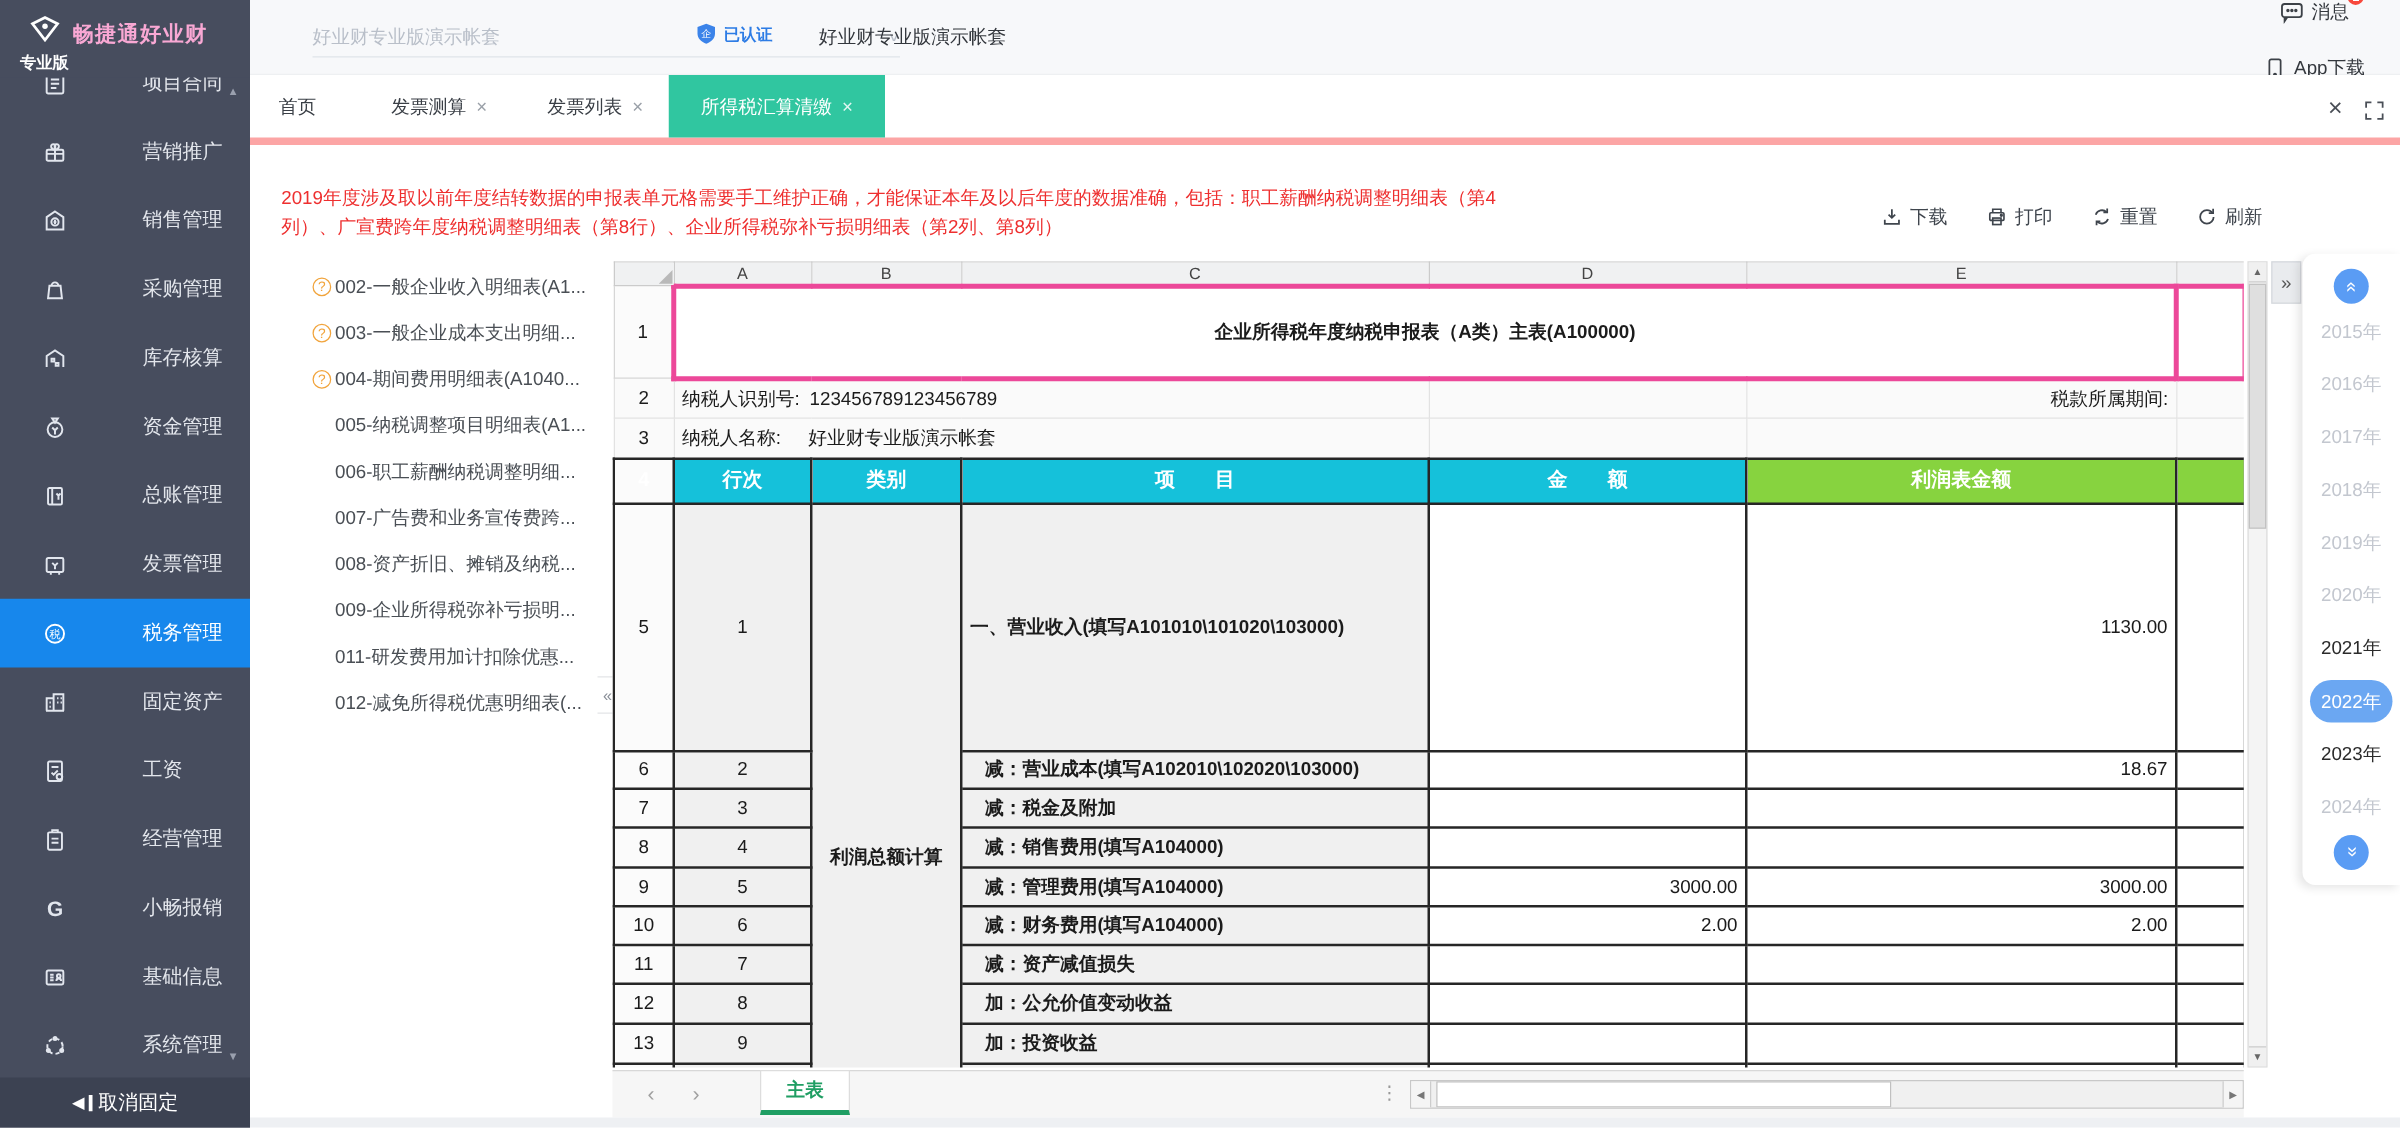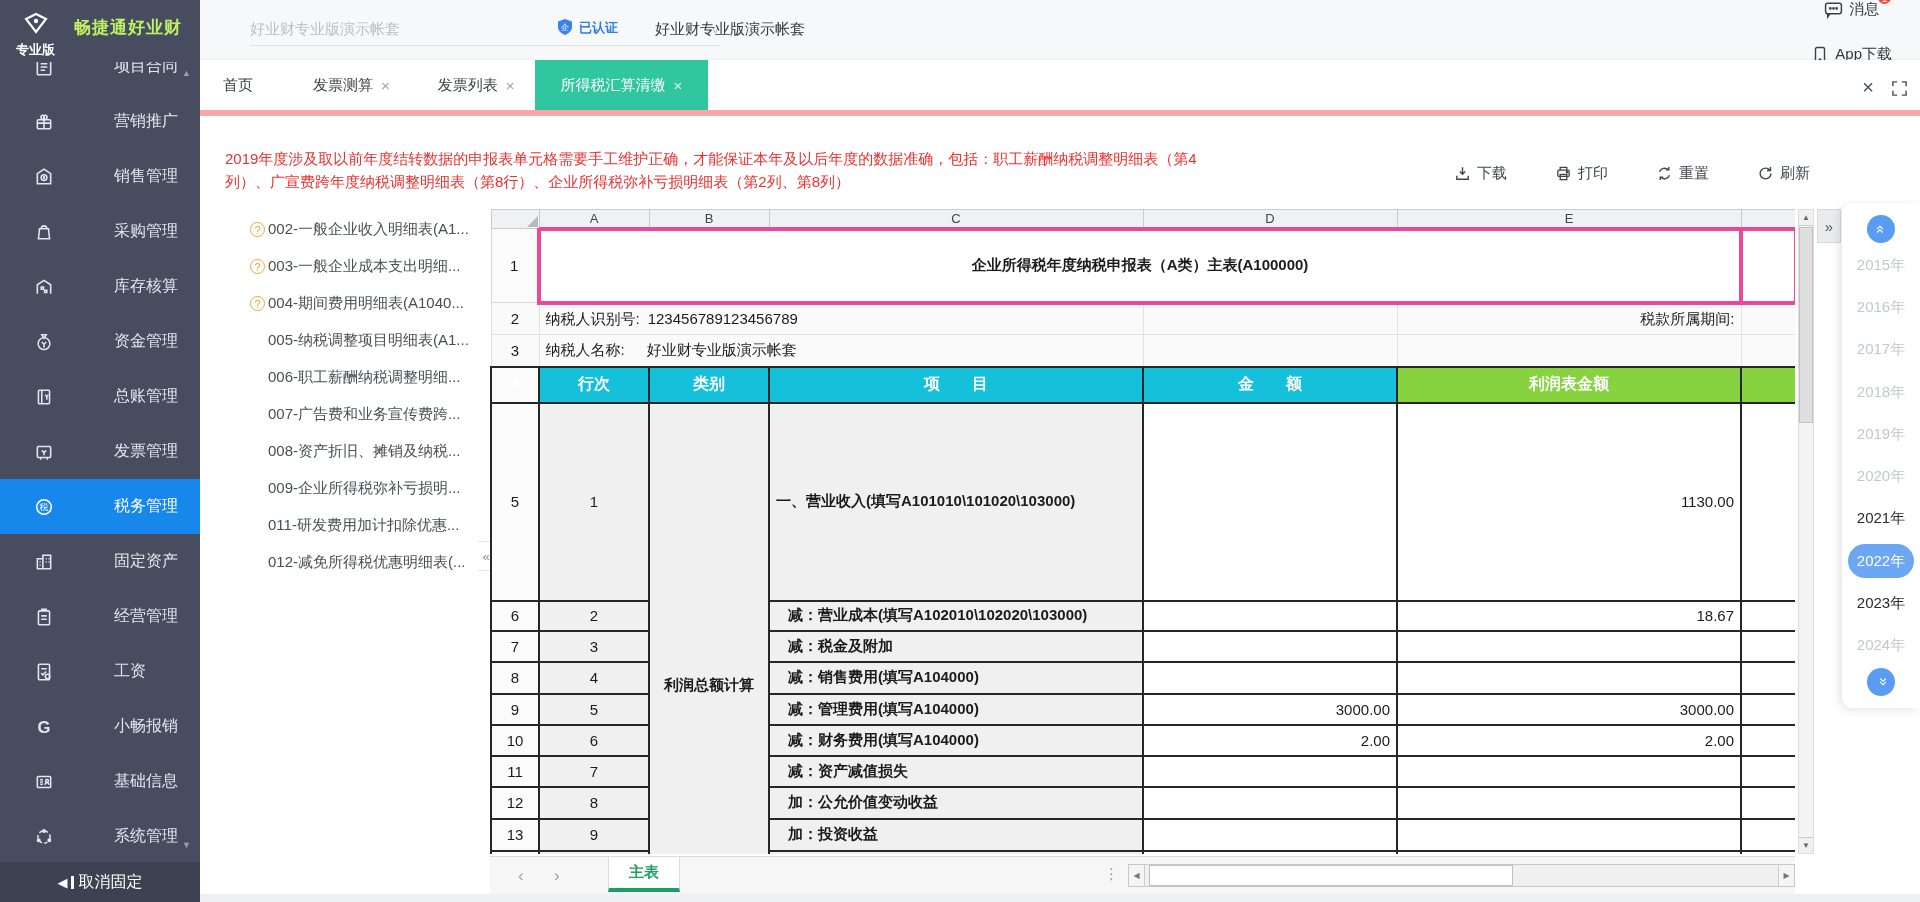--- a/index.html
+++ b/index.html
@@ -6,21 +6,21 @@
   html,body { width:1920px; height:902px; overflow:hidden;
     font-family:"Liberation Sans","DejaVu Sans",sans-serif; background:#fff; }
   
   .sidebar { position:absolute; left:0; top:0; width:200px; height:902px; background:#474d5e; z-index:5; }
   .menu { position:absolute; left:0; top:39px; width:200px; list-style:none; }
   .menu li { height:55px; display:flex; align-items:center; padding-left:34px; color:#e3e6ec; font-size:16px; cursor:pointer;gap:44px; }
   .menu li .micon { width:20px; height:20px; margin-right:16px; flex:0 0 20px; }
   .menu li.active { background:#1787ec; color:#fff; }
   .logo-block { position:absolute; left:0; top:0; width:200px; height:62px; background:#474d5e; z-index:6; }
   .logo-mark { position:absolute; left:22px; top:10px; }
-  .logo-name { position:absolute; left:58px; top:16px; color:#bef264; font-size:17px; font-weight:bold; letter-spacing:1px;margin-left:16px; }
+  .logo-name { position:absolute; left:58px; top:16px; color:#f9a8d4; font-size:17px; font-weight:bold; letter-spacing:1px; }
   .logo-edition { position:absolute; left:16px; top:41px; color:#fff; font-size:13px; font-weight:bold; }
   .side-scroll-up { position:absolute; left:182px; top:68px; color:#9aa0ae; font-size:9px; z-index:7; }
   .side-scroll-dn { position:absolute; left:182px; top:840px; color:#9aa0ae; font-size:9px; }
   .unpin-bar { position:absolute; left:0; top:862px; width:200px; height:40px; background:#3c4252; color:#fff;
     display:flex; align-items:center; justify-content:center; font-size:16px; cursor:pointer; z-index:7; }
   .unpin-bar .pinico { font-size:13px; margin-right:2px; }
   .unpin-bar .pinbar { display:inline-block; width:3px; height:13px; background:#fff; margin:0 5px 0 1px; }
   
   .topbar { position:absolute; left:200px; top:0; width:1720px; height:60px; background:#f7f8fa; border-bottom:1px solid #eef0f2; }
   .acct-picker { position:absolute; left:50px; top:14px; width:470px; height:32px; border-bottom:1px solid #e0e4e9;
@@ -42,21 +42,21 @@
   .tab-home { margin-left:19px; }
   .tab-2 { margin-left:52px; }
   .tab-3 { margin-left:40px; }
   .tab-active { margin-left:16px; background:#30c6a0; color:#fff; padding:0 26px; }
   .tab-active .x { color:rgba(255,255,255,.85); }
   .win-close { position:absolute; right:46px; top:17px; font-size:20px; color:#4a4f57; cursor:pointer; line-height:1; }
   .win-max { position:absolute; right:12px; top:20px; cursor:pointer; }
   
   .content { position:absolute; left:200px; top:116px; width:1720px; height:786px; background:#fff; }
   .notice { position:absolute; left:25px; top:31px; width:1030px; color:#ee2f2f; font-size:15px; line-height:23px; }
-  .tools { position:absolute; right:110px; top:48px; display:flex; gap:48px; }
+  .tools { position:absolute; right:110px; top:48px; display:flex; gap:31px; }
   .tool { display:flex; align-items:center; gap:6px; font-size:15px; color:#3f454d; cursor:pointer; }
   
   .flist { position:absolute; left:18px; top:95px; width:260px; }
   .fitem { height:37px; display:flex; align-items:center; font-size:15px; color:#4a4f55; cursor:pointer; position:relative; padding-left:50px; white-space:nowrap; }
   .fitem.sel { background:#4d9ef2; color:#fff; }
   .qicon { position:absolute; left:32px; width:15px; height:15px; border:1px solid #f1a43c; color:#f1a43c; border-radius:50%;
     font-size:11px; line-height:14px; text-align:center; }
   .collapse-handle { position:absolute; left:278px; top:425px; width:17px; height:30px; background:#fff; border:1px solid #e3e5e8;
     border-left:none; color:#8a8f98; font-size:13px; display:flex; align-items:center; justify-content:center; cursor:pointer; }
   
@@ -204,35 +204,35 @@
           <svg viewBox="0 0 18 18" width="20" height="20" fill="none" stroke="#e2e6ee" stroke-width="1.4">
             <path d="M3 15V6h5v9M8 15V3h7v12M2.5 15h13"></path>
             <path d="M10.5 6h1M13 6h1M10.5 9h1M13 9h1M5 9h1M5 12h1"></path>
           </svg>
         </span>
       <span>固定资产</span>
       </li>
     <li>
       <span class="micon">
           <svg viewBox="0 0 18 18" width="20" height="20" fill="none" stroke="#e2e6ee" stroke-width="1.4">
-            <rect x="4" y="3.5" width="10" height="12.5" rx="1"></rect>
-            <path d="M7 3.5V2h4v1.5M6.5 8h5M6.5 11h5"></path>
-          </svg>
-        </span>
-      <span>经营管理</span>
-      </li>
-    <li>
-      <span class="micon">
-          <svg viewBox="0 0 18 18" width="20" height="20" fill="none" stroke="#e2e6ee" stroke-width="1.4">
             <rect x="4" y="2" width="10" height="14" rx="1"></rect>
             <path d="M6.5 6h5M6.5 10l1.5 1.5 3-3"></path>
             <circle cx="12.2" cy="13" r="2"></circle>
           </svg>
         </span>
       <span>工资</span>
+      </li>
+    <li>
+      <span class="micon">
+          <svg viewBox="0 0 18 18" width="20" height="20" fill="none" stroke="#e2e6ee" stroke-width="1.4">
+            <rect x="4" y="3.5" width="10" height="12.5" rx="1"></rect>
+            <path d="M7 3.5V2h4v1.5M6.5 8h5M6.5 11h5"></path>
+          </svg>
+        </span>
+      <span>经营管理</span>
       </li>
     <li>
       <span class="micon">
           <svg viewBox="0 0 18 18" width="20" height="20">
             <text x="9" y="14" font-size="15" font-weight="bold" fill="#e2e6ee" text-anchor="middle">G</text>
           </svg>
         </span>
       <span>小畅报销</span>
       </li>
     <li>

